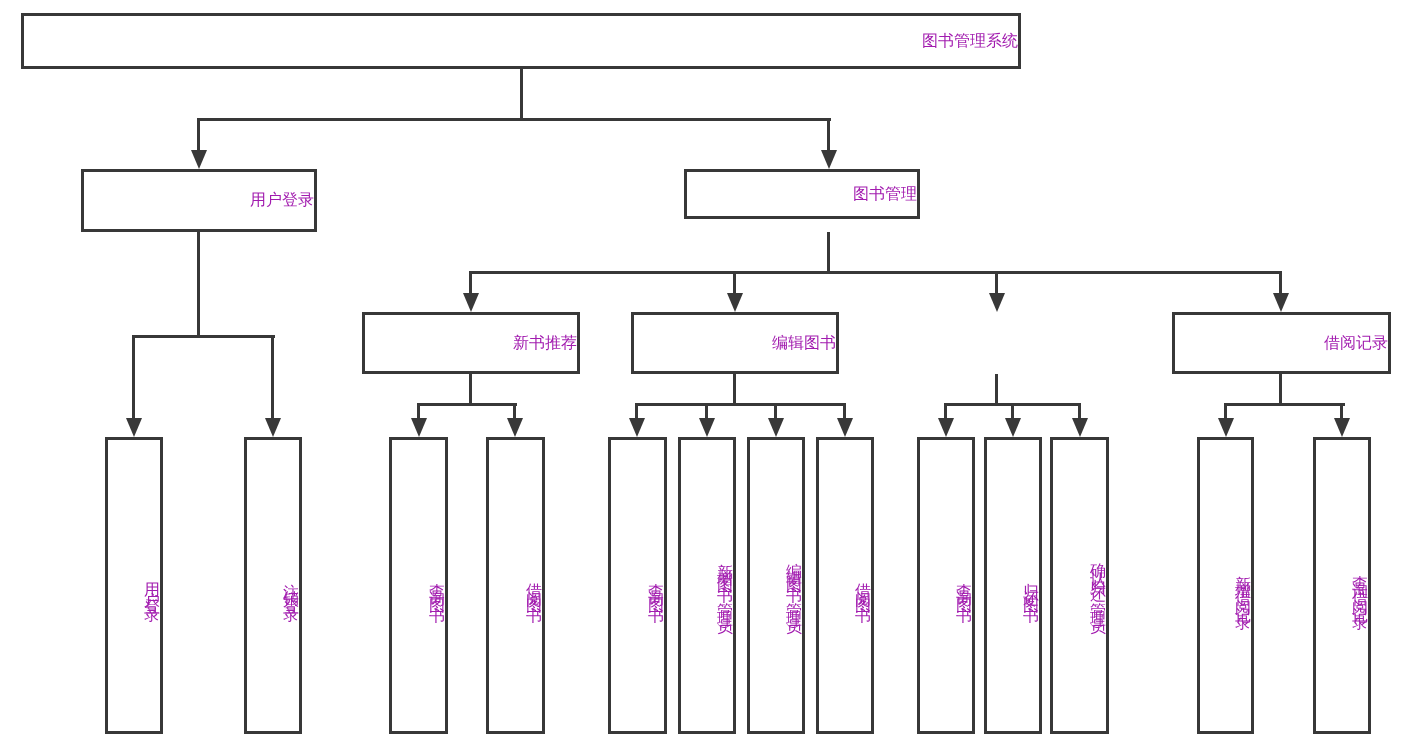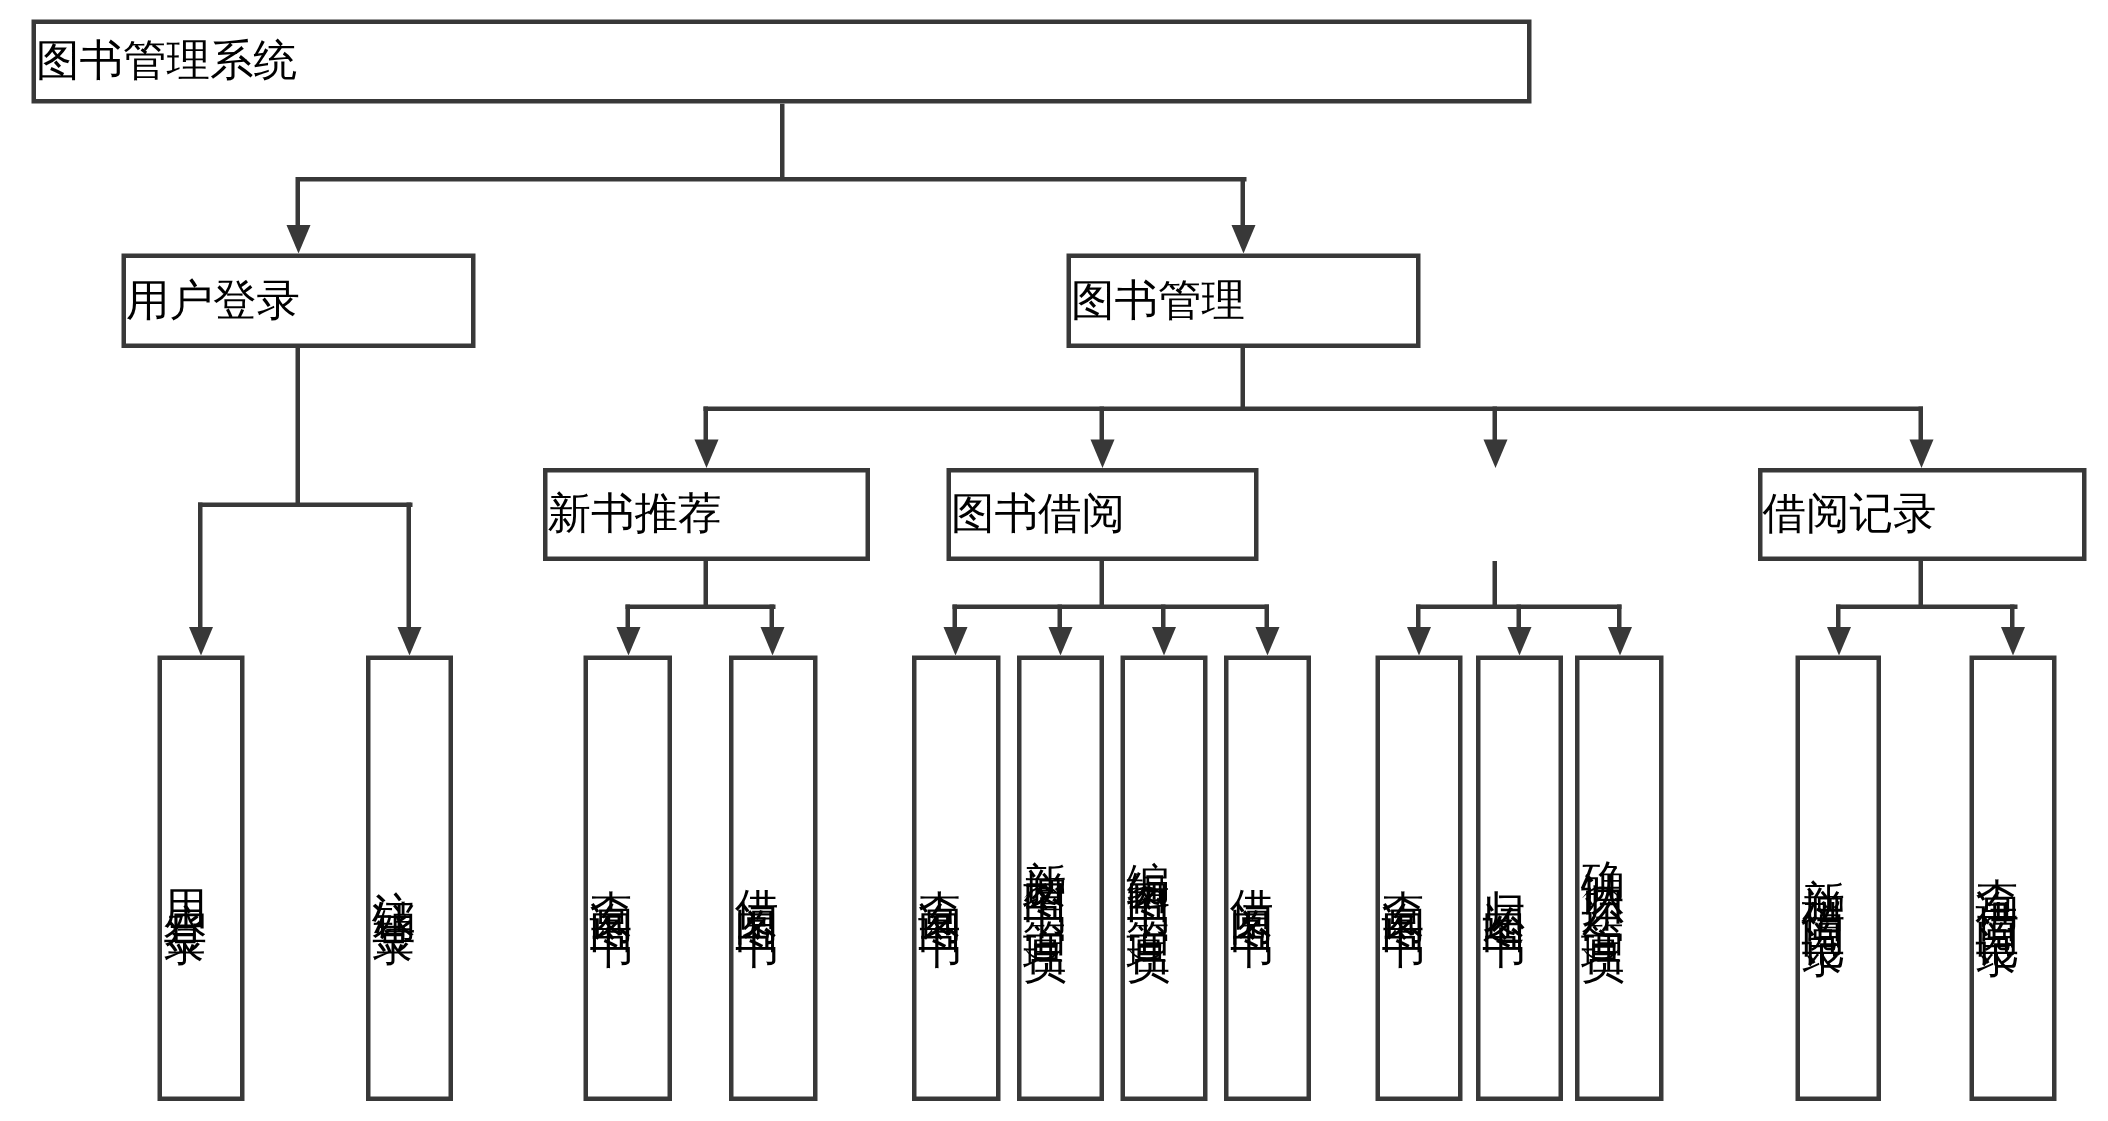--- a/index.html
+++ b/index.html
@@ -2,22 +2,22 @@
 <html><head>
 <meta charset="utf-8">
 <style>
   html,body{margin:0;padding:0;background:#ffffff;}
   .stage{
     position:relative;width:1405px;height:747px;background:#ffffff;
     font-family:"Liberation Sans","DejaVu Sans",sans-serif;overflow:hidden;
   }
   .box{
     position:absolute;box-sizing:border-box;border:3px solid #383838;background:#ffffff;
-    display:flex;align-items:center;justify-content:flex-start;
-    color:#000000;font-size:29px;white-space:nowrap;z-index:2;
+    display:flex;align-items:center;justify-content:flex-end;
+    color:#a21caf;font-size:16px;white-space:nowrap;z-index:2;
   }
   .leaf span{
     writing-mode:vertical-rl;text-orientation:mixed;
     letter-spacing:8px;line-height:1.0;white-space:normal;
   }
   .vl{position:absolute;width:3px;background:#383838;z-index:1;}
   .hl{position:absolute;height:3px;background:#383838;z-index:1;}
   .ar{
     position:absolute;width:0;height:0;z-index:1;
     border-left:8px solid transparent;border-right:8px solid transparent;
@@ -34,30 +34,30 @@
 <div class="stage">
 
   <div class="box" style="left:21px;top:13px;width:1000px;height:56px">
     <span>图书管理系统</span>
   </div>
 
   <div class="box" style="left:81px;top:169px;width:236px;height:63px">
     <span>用户登录</span>
   </div>
 
-  <div class="box" style="left:711px;top:169px;width:236px;height:63px">
+  <div class="box" style="left:684px;top:169px;width:236px;height:50px">
     <span>图书管理</span>
   </div>
 
   <div class="box" style="left:362px;top:312px;width:218px;height:62px">
     <span>新书推荐</span>
   </div>
 
   <div class="box" style="left:631px;top:312px;width:208px;height:62px">
-    <span>图书借阅</span>
+    <span>编辑图书</span>
   </div>
 
 
   <div class="box" style="left:1172px;top:312px;width:219px;height:62px">
     <span>借阅记录</span>
   </div>
 
   <div class="box leaf" style="left:105px;top:437px;width:58px;height:297px">
     <span>用户登录</span>
   </div>

